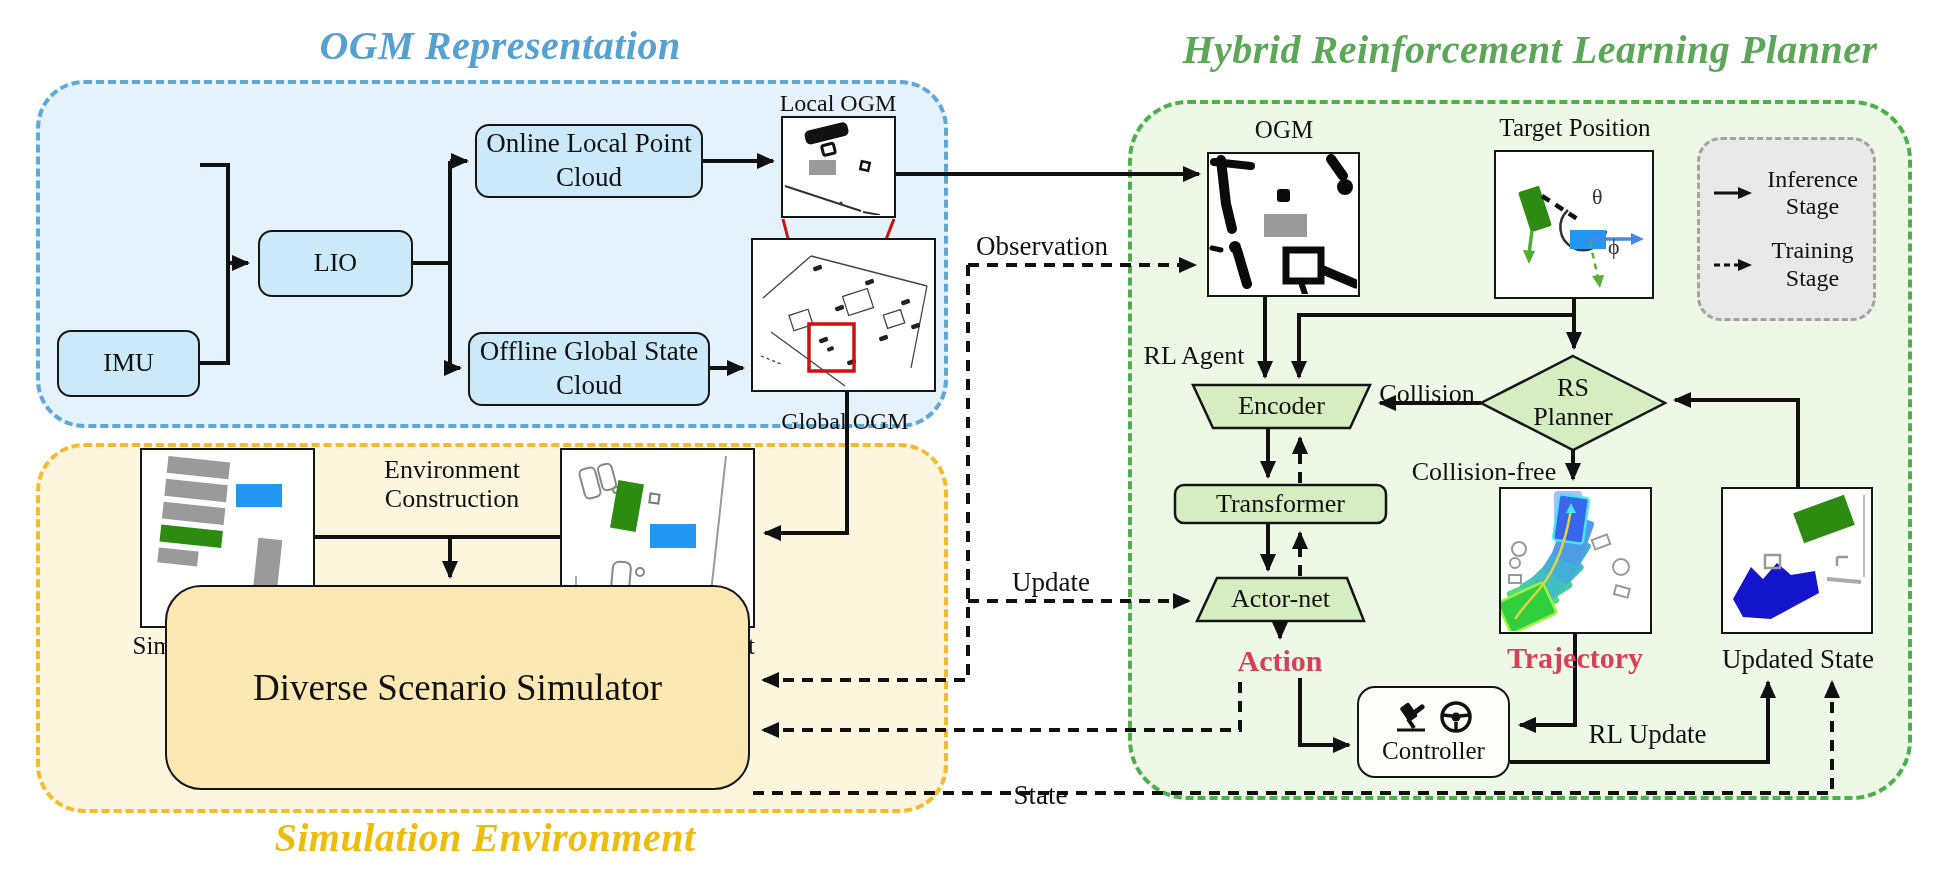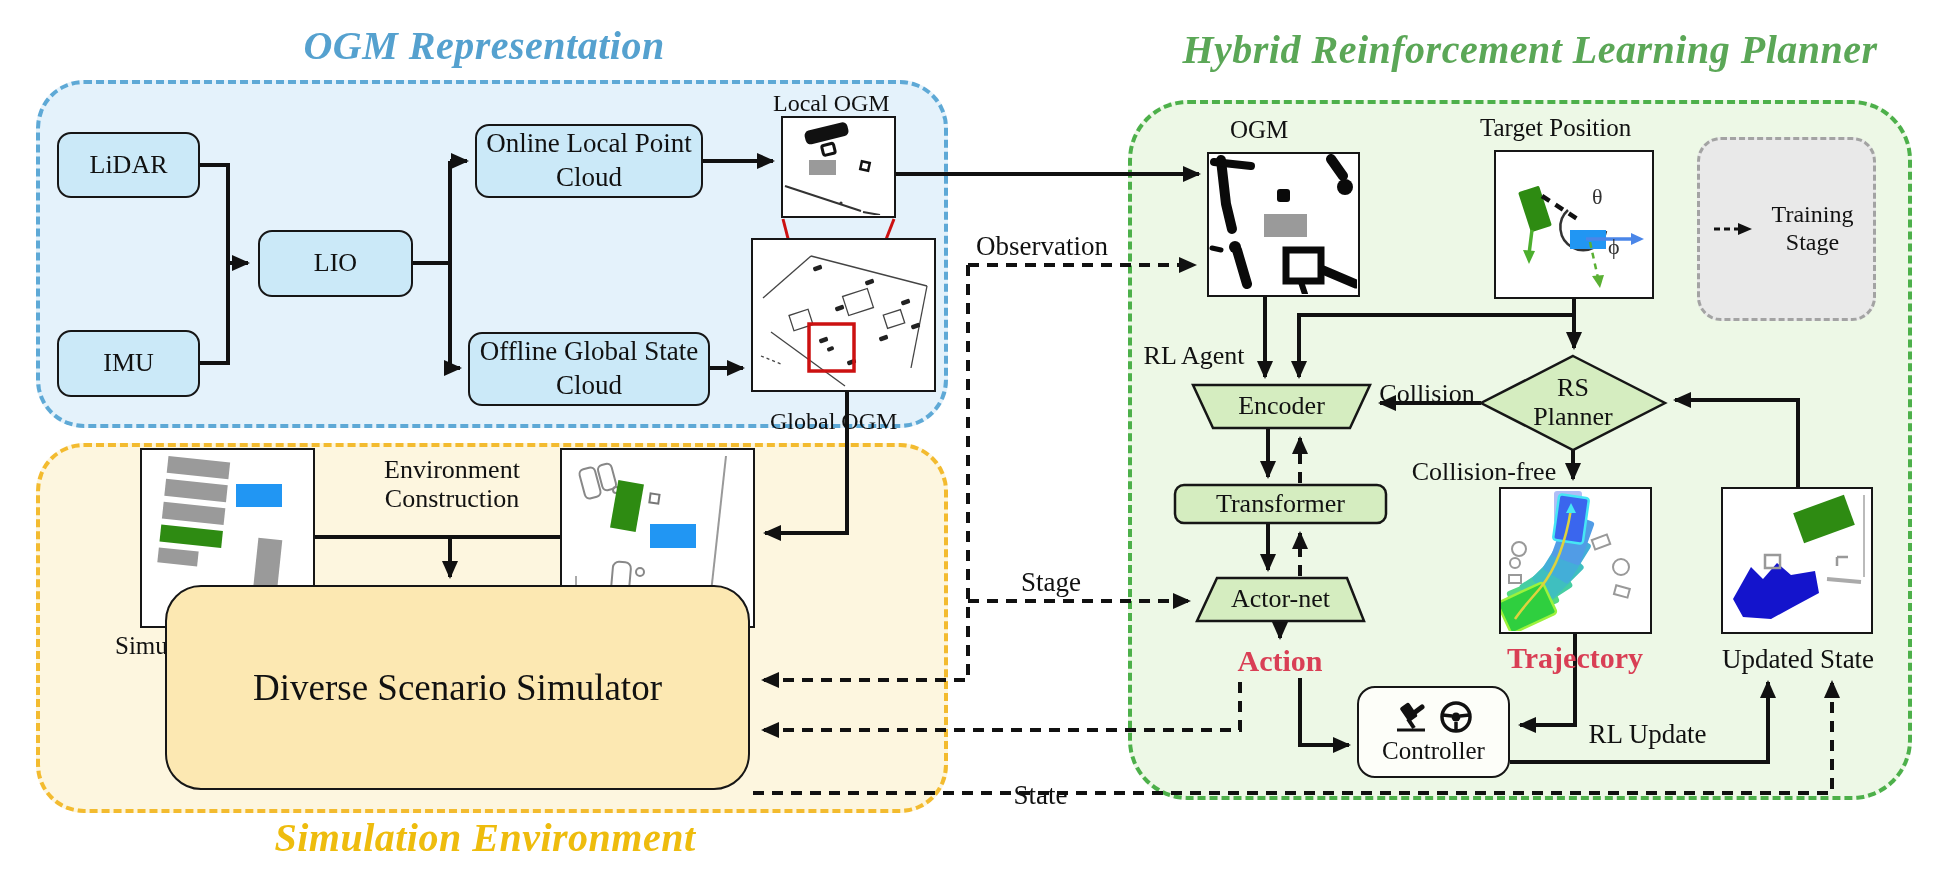--- a/index.html
+++ b/index.html
@@ -11,21 +11,21 @@
   .panel-blue{background:#e4f2fb;border:4px dashed #5ea9d6;border-radius:48px;}
   .panel-yellow{background:#fdf6df;border:4px dashed #f3bb2f;border-radius:48px;}
   .panel-green{background:#edf8e6;border:4px dashed #4db04a;border-radius:60px;}
   .title{position:absolute;font-style:italic;font-weight:bold;font-size:40px;text-align:center;letter-spacing:.5px;}
   .node{
     position:absolute;box-sizing:border-box;background:#cbe9f8;border:2.5px solid #161616;border-radius:14px;
     display:flex;align-items:center;justify-content:center;text-align:center;font-size:26px;line-height:1.25;padding:2px 8px;
   }
   .img{position:absolute;box-sizing:border-box;background:#fff;border:2.5px solid #161616;}
   .img svg{display:block;}
-  .cap{position:absolute;font-size:24px;line-height:1.1;}
+  .cap{position:absolute;font-size:24px;text-align:center;line-height:1.1;}
   .lbl{position:absolute;font-size:26px;text-align:center;line-height:1.12;}
   .shape-text{position:absolute;display:flex;align-items:center;justify-content:center;text-align:center;font-size:26px;line-height:1.1;}
   .red{color:#d93f55;font-weight:bold;font-size:30px;}
   .legend{
     position:absolute;box-sizing:border-box;background:#e9e9e9;border:3px dashed #a3a3a3;border-radius:24px;
     display:flex;flex-direction:column;justify-content:center;gap:16px;padding:10px 12px;
   }
   .legend-row{display:flex;align-items:center;gap:10px;}
   .legend-row .txt{font-size:24px;text-align:center;flex:1;line-height:1.15;}
   .controller{
@@ -98,25 +98,24 @@
     </g>
 
     <g stroke="#161616" stroke-width="2.5" fill="#d5edc0">
       <path d="M1193,385 H1370 L1350,428 H1213 Z"></path>
       <rect x="1175" y="485" width="211" height="38" rx="9"></rect>
       <path d="M1217,578 H1347 L1364,621 H1197 Z"></path>
       <path d="M1573,356 L1665,403 L1573,450 L1481,403 Z"></path>
     </g>
   </svg>
 
-  <div class="title" style="left:224px;top:22px;width:520px;color:#55a1cf;">OGM Representation</div>
+  <div class="title" style="left:240px;top:22px;width:520px;color:#55a1cf;">OGM Representation</div>
   <div class="title" style="left:1130px;top:26px;width:800px;color:#5ba757;">Hybrid Reinforcement Learning Planner</div>
   <div class="title" style="left:215px;top:814px;width:540px;color:#eebc0d;">Simulation Environment</div>
 
-  <div class="node" style="left:57px;top:132px;width:143px;height:66px;">LiDAR</div>
   <div class="node" style="left:57px;top:330px;width:143px;height:67px;">IMU</div>
   <div class="node" style="left:258px;top:230px;width:155px;height:67px;">LIO</div>
   <div class="node" style="left:475px;top:124px;width:228px;height:74px;font-size:27px;">Online Local Point Cloud</div>
   <div class="node" style="left:468px;top:332px;width:242px;height:74px;font-size:27px;">Offline Global State Cloud</div>
 
   <div class="cap" style="left:773px;top:90px;width:130px;">Local OGM</div>
 
   <div class="img" style="left:781px;top:116px;width:115px;height:102px;">
     <svg width="110" height="97" viewBox="0 0 110 97">
       <g transform="rotate(-14 45 17)" fill="#111">
@@ -153,21 +152,21 @@
         <rect x="158" y="84" width="9" height="4.5" rx="1.5" transform="rotate(-20 162 86)"></rect>
         <rect x="66" y="98" width="9" height="4.5" rx="1.5" transform="rotate(-20 70 100)"></rect>
         <rect x="74" y="107" width="7" height="4" rx="1.5" transform="rotate(-20 77 109)"></rect>
       </g>
       <rect x="56" y="84" width="45" height="47" fill="none" stroke="#cc1111" stroke-width="3.5"></rect>
     </svg>
   </div>
   <div class="cap" style="left:770px;top:408px;width:150px;">Global OGM</div>
 
   <div class="lbl" style="left:962px;top:231px;width:160px;font-size:27px;">Observation</div>
-  <div class="lbl" style="left:995px;top:567px;width:112px;font-size:27px;">Stage</div>
+  <div class="lbl" style="left:995px;top:567px;width:112px;font-size:27px;">Update</div>
   <div class="lbl" style="left:988px;top:780px;width:105px;font-size:27px;">State</div>
 
   <div class="cap" style="left:1230px;top:116px;width:108px;font-size:25px;">OGM</div>
 
   <div class="img" style="left:1207px;top:152px;width:153px;height:145px;">
     <svg width="148" height="140" viewBox="0 0 148 140">
       <g stroke="#0a0a0a" fill="none" stroke-linecap="round">
         <path d="M12,6 L17,50 L23,75" stroke-width="10"></path>
         <path d="M5,8 L42,12" stroke-width="8"></path>
         <path d="M122,5 L134,22" stroke-width="10"></path>
@@ -197,20 +196,27 @@
       <rect x="74" y="78" width="36" height="19" fill="#2196f3"></rect>
       <path d="M90,87 H138" stroke="#4a86e8" stroke-width="3.5" fill="none"></path>
       <polygon points="148,87 135,81 135,93" fill="#4a86e8"></polygon>
       <text x="112" y="102" font-size="22" fill="#333">ϕ</text>
       <path d="M94,90 L102,126" stroke="#5ab033" stroke-width="2.5" stroke-dasharray="6 5" fill="none"></path>
       <polygon points="104,136 96,124 108,123" fill="#5ab033"></polygon>
     </svg>
   </div>
 
   <div class="legend" style="left:1697px;top:137px;width:179px;height:184px;">
+    <div class="legend-row">
+      <svg width="42" height="18" viewBox="0 0 42 18">
+        <path d="M2,9 H28" stroke="#111" stroke-width="3" fill="none"></path>
+          <polygon points="40,9 26,3 26,15" fill="#111"></polygon>
+      </svg>
+      <div class="txt">Inference Stage</div>
+    </div>
     <div class="legend-row">
       <svg width="42" height="18" viewBox="0 0 42 18">
         <path d="M2,9 H28" stroke="#111" stroke-width="3" stroke-dasharray="6 4" fill="none"></path>
           <polygon points="40,9 26,3 26,15" fill="#111"></polygon>
       </svg>
       <div class="txt">Training Stage</div>
     </div>
   </div>
 
   <div class="lbl" style="left:1128px;top:341px;width:132px;">RL Agent</div>

